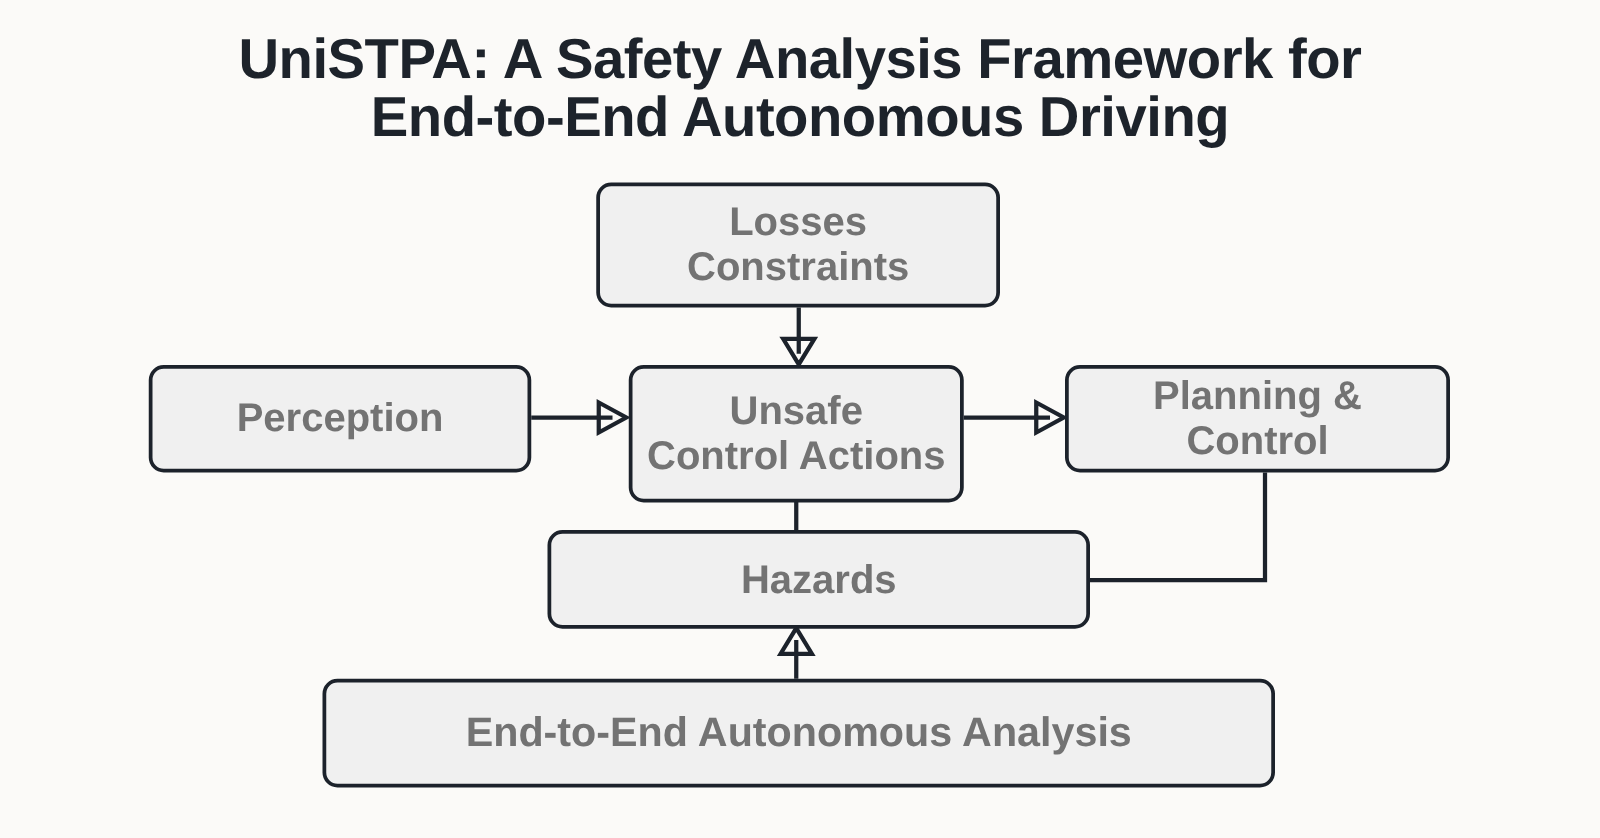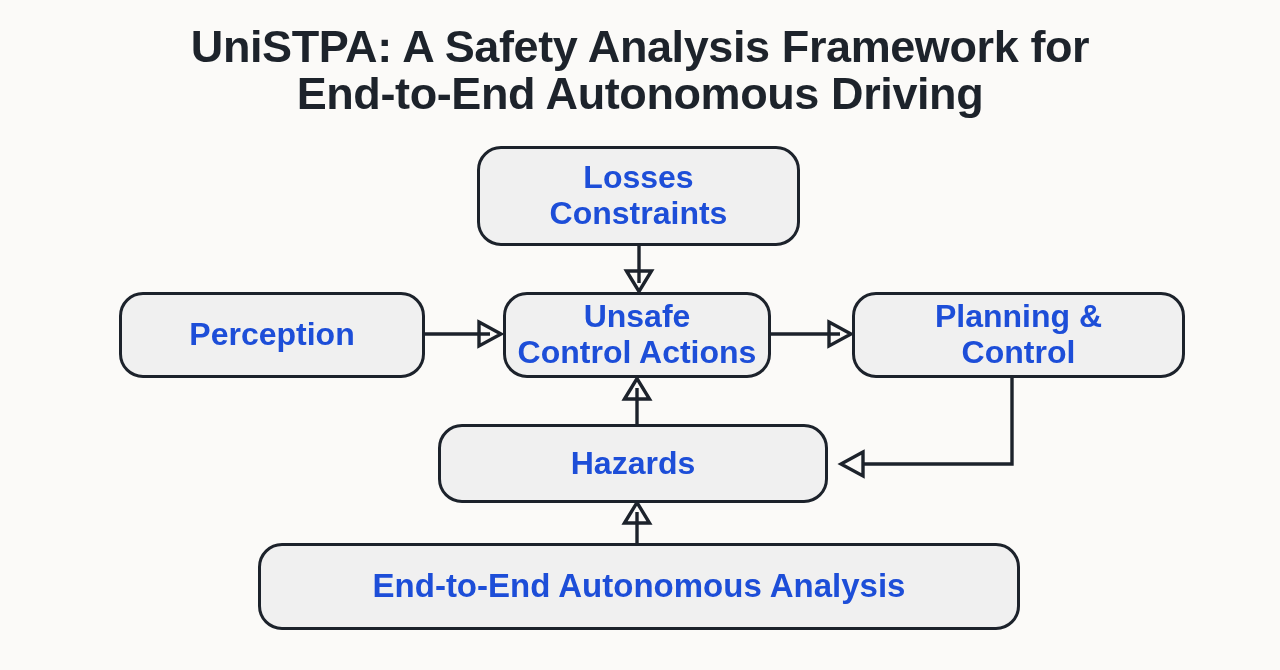--- a/index.html
+++ b/index.html
@@ -35,37 +35,37 @@
     letter-spacing: -0.4px;
     white-space: pre-line;
   }
 
   
   .node {
     position: absolute;
     box-sizing: border-box;
     background: #f0f0f0;
     border: 3.5px solid #1c222b;
-    border-radius: 24px;
-    color: #1d4ed8;
+    border-radius: 12px;
+    color: #737373;
     display: flex;
     align-items: center;
     justify-content: center;
     text-align: center;
     font-weight: 700;
     line-height: 1.12;
     white-space: pre-line;
     z-index: 2;
   }
 
   #node-losses        { left: 477px;  top: 146px; width: 323px; height: 100px; font-size: 32px; }
   #node-perception    { left: 119px;  top: 292px; width: 306px; height: 86px;  font-size: 32px; text-align: center; }
-  #node-uca           { left: 503px;  top: 292px; width: 268px; height: 86px;  font-size: 32px; }
-  #node-planning      { left: 852px;  top: 292px; width: 333px; height: 86px;  font-size: 32px; }
-  #node-hazards       { left: 438px;  top: 424px; width: 390px; height: 79px;  font-size: 32px; }
+  #node-uca           { left: 503px;  top: 292px; width: 268px; height: 110px;  font-size: 32px; }
+  #node-planning      { left: 852px;  top: 292px; width: 308px; height: 86px;  font-size: 32px; }
+  #node-hazards       { left: 438px;  top: 424px; width: 434px; height: 79px;  font-size: 32px; }
   #node-vehicle       { left: 258px;  top: 543px; width: 762px; height: 87px;  font-size: 33px; }
 
   
   #wires {
     position: absolute;
     left: 0;
     top: 0;
     width: 1280px;
     height: 670px;
     z-index: 1;

